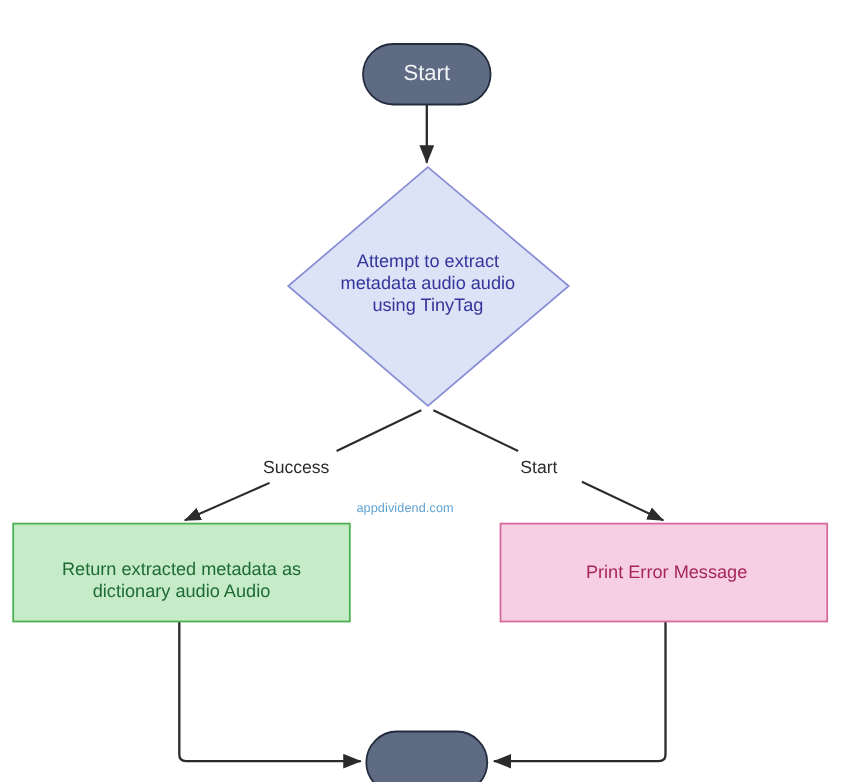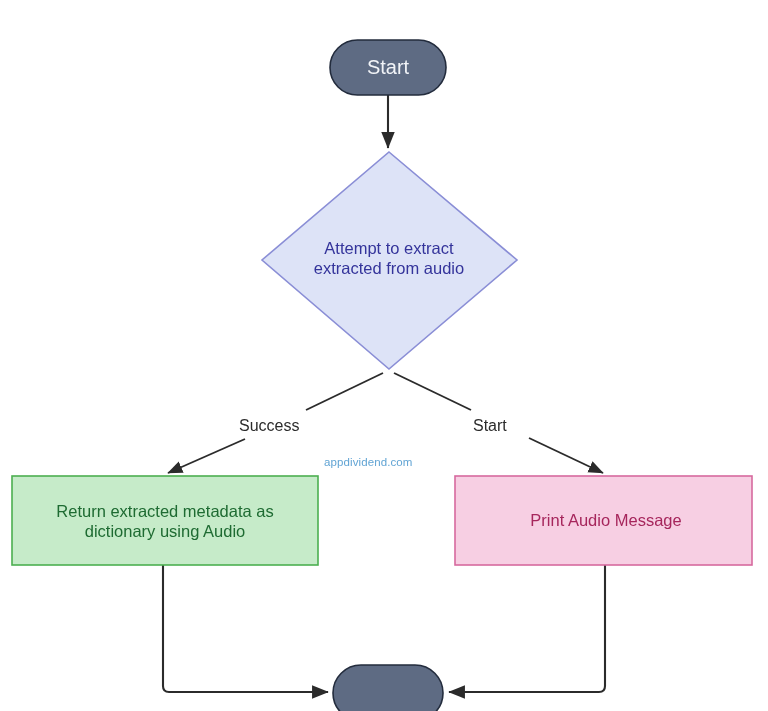--- a/index.html
+++ b/index.html
@@ -52,20 +52,21 @@
     font-size: 16.5px;
     font-weight: 400;
     text-align: center;
   }
 
   
   #success-node-label {
     left: 18px; top: 470px; width: 294px; height: 54px;
     color: #1e6b32;
     font-size: 16.5px;
+    align-items: flex-end;
   }
   #error-node-label {
     left: 461px; top: 481px; width: 290px; height: 30px;
     color: #a6265c;
     font-size: 16.5px;
   }
 
   
   .edge-label {
     position: absolute;
@@ -121,32 +122,33 @@
     <rect x="455" y="452" width="297" height="89" fill="#f7cfe3" stroke="#d6699e" stroke-width="1.6"></rect>
 
     <rect x="333" y="641" width="110" height="56" rx="28" ry="28" fill="#5e6b83" stroke="#232c3d" stroke-width="1.6"></rect>
   </svg>
 
   <div class="node-label" id="start-node-label">Start</div>
 
   <div class="node-label" id="decision-node-label">
     <div>
       <div>Attempt to extract</div>
-      <div>extracted from audio</div>
+      <div>metadata audio audio</div>
+      <div>using TinyTag</div>
     </div>
   </div>
 
   <div class="node-label" id="success-node-label">
     <div>
       <div>Return extracted metadata as</div>
-      <div>dictionary using Audio</div>
+      <div>dictionary audio Audio</div>
     </div>
   </div>
 
-  <div class="node-label" id="error-node-label">Print Audio Message</div>
+  <div class="node-label" id="error-node-label">Print Error Message</div>
 
   <div class="node-label" id="end-node-label">End</div>
 
   <div class="edge-label" id="edge-label-success">Success</div>
 
   <div class="edge-label" id="edge-label-error">Start</div>
 
   <div id="watermark">appdividend.com</div>
 
 </div>

